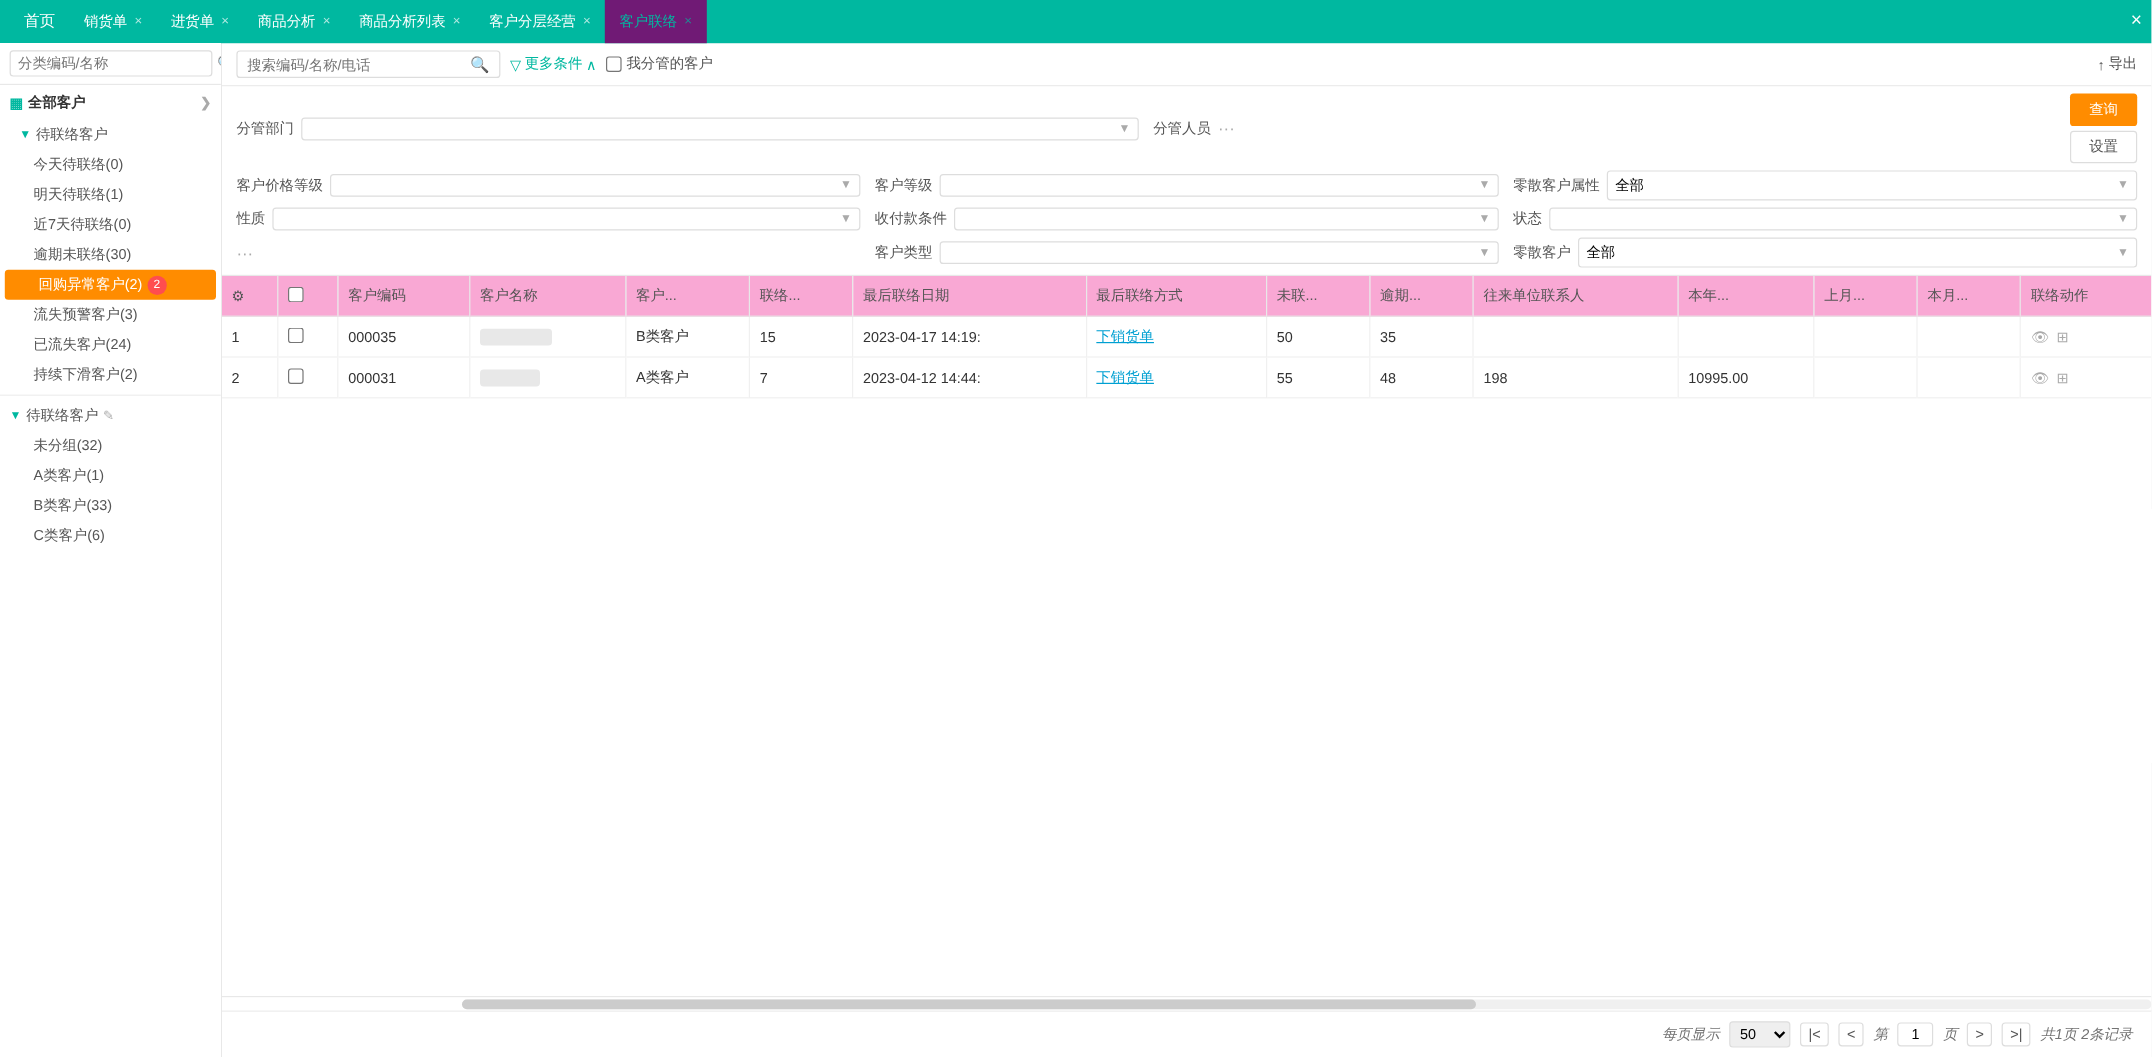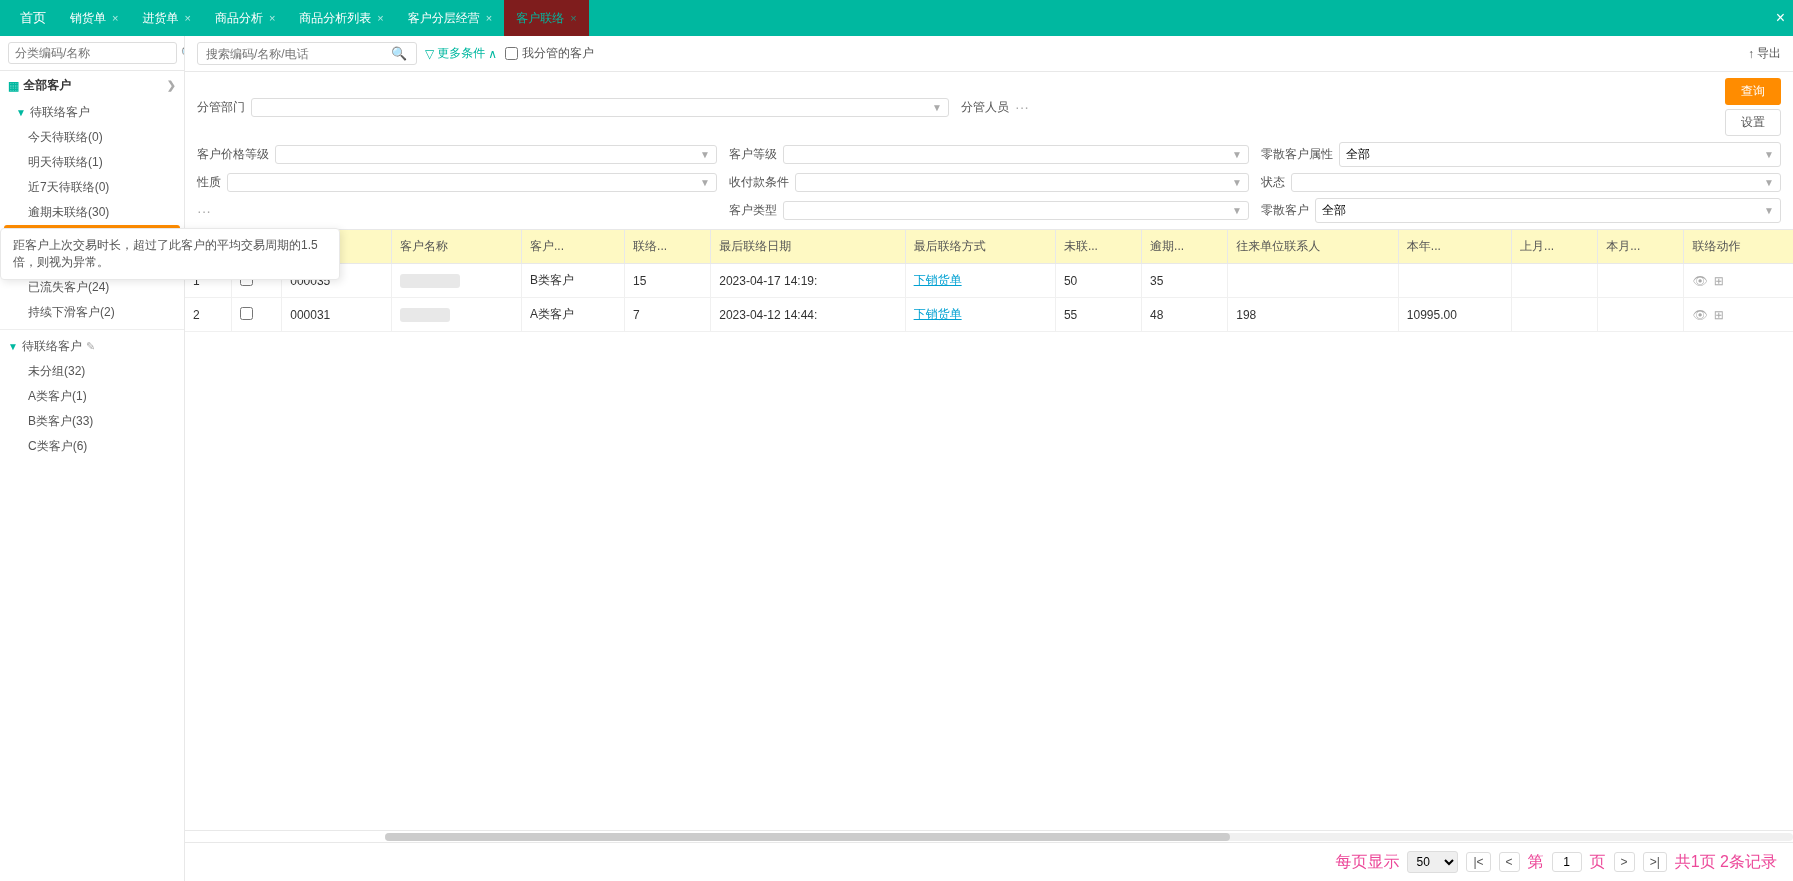--- a/index.html
+++ b/index.html
@@ -18,21 +18,21 @@
       color: #fff;
       padding: 0 12px;
       height: 36px;
       display: flex;
       align-items: center;
       cursor: pointer;
       font-size: 13px;
       white-space: nowrap;
     }
     .top-nav .nav-item.active {
-      background: #7f1d1d;
+      background: #701a75;
       color: #00b8a0;
     }
     .top-nav .nav-item .close-x {
       margin-left: 6px;
       font-size: 11px;
       opacity: 0.7;
     }
     .top-nav .window-close {
       position: absolute;
       right: 8px;
@@ -257,21 +257,21 @@
       flex: 1;
       overflow: auto;
       background: #fff;
     }
     table {
       width: 100%;
       border-collapse: collapse;
       font-size: 12px;
     }
     thead tr {
-      background: #fef9c3;
+      background: #f9a8d4;
       border-bottom: 1px solid #e8e8e8;
     }
     thead th {
       padding: 8px 8px;
       text-align: left;
       color: #555;
       font-weight: normal;
       border-right: 1px solid #e8e8e8;
       white-space: nowrap;
     }
@@ -308,21 +308,21 @@
     
     .footer {
       background: #fff;
       border-top: 1px solid #e8e8e8;
       padding: 8px 16px;
       display: flex;
       align-items: center;
       justify-content: flex-end;
       gap: 8px;
     }
-    .footer span { color: #ec4899; font-size: 16px; }
+    .footer span { color: #737373; font-size: 12px; font-style: italic; }
     .page-size-select {
       border: 1px solid #ddd;
       border-radius: 3px;
       padding: 2px 4px;
       font-size: 12px;
     }
     .page-nav-btn {
       border: 1px solid #ddd;
       background: #fff;
       border-radius: 3px;
@@ -561,23 +561,20 @@
         <div class="filter-field">
           <label>零散客户</label>
           <div class="filter-select" style="flex:2;">
             <span>全部</span>
             <span class="arrow">▼</span>
           </div>
         </div>
       </div>
     </div>
 
-    <div class="tooltip-box">
-      <span>距客户上次交易时长，超过了此客户的平均交易周期的1.5倍，则视为异常。</span>
-    </div>
 
     <div class="table-container">
       <table>
         <thead>
           <tr>
             <th>⚙</th>
             <th><input type="checkbox" style=""></th>
             <th>客户编码</th>
             <th>客户名称</th>
             <th>客户...</th>

